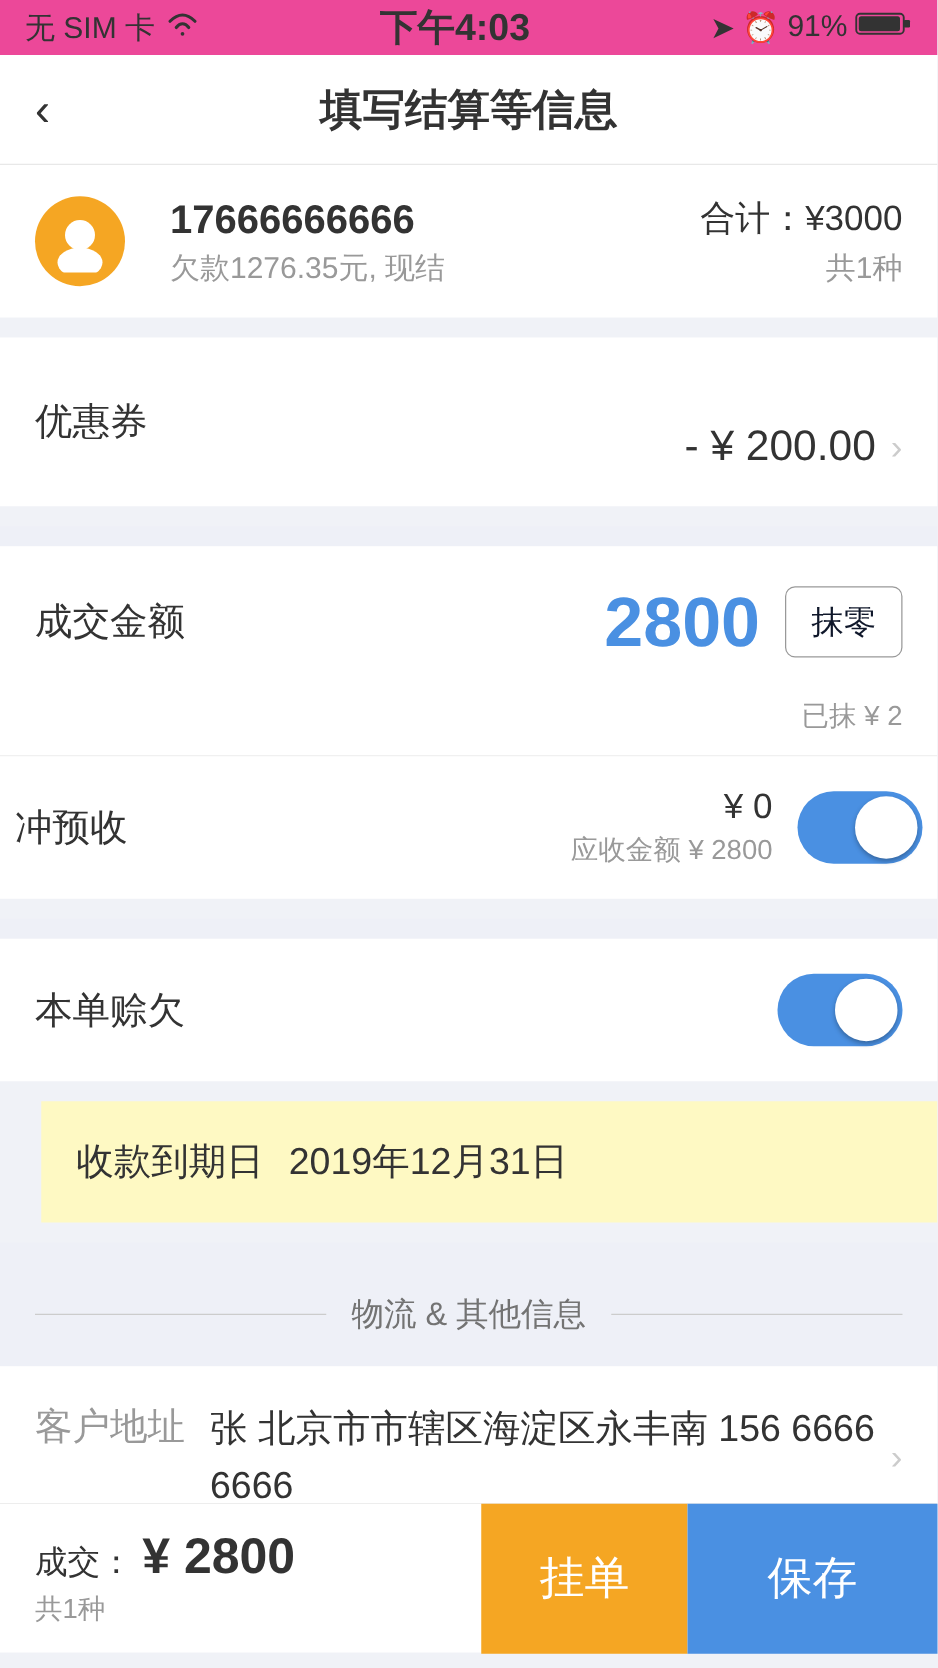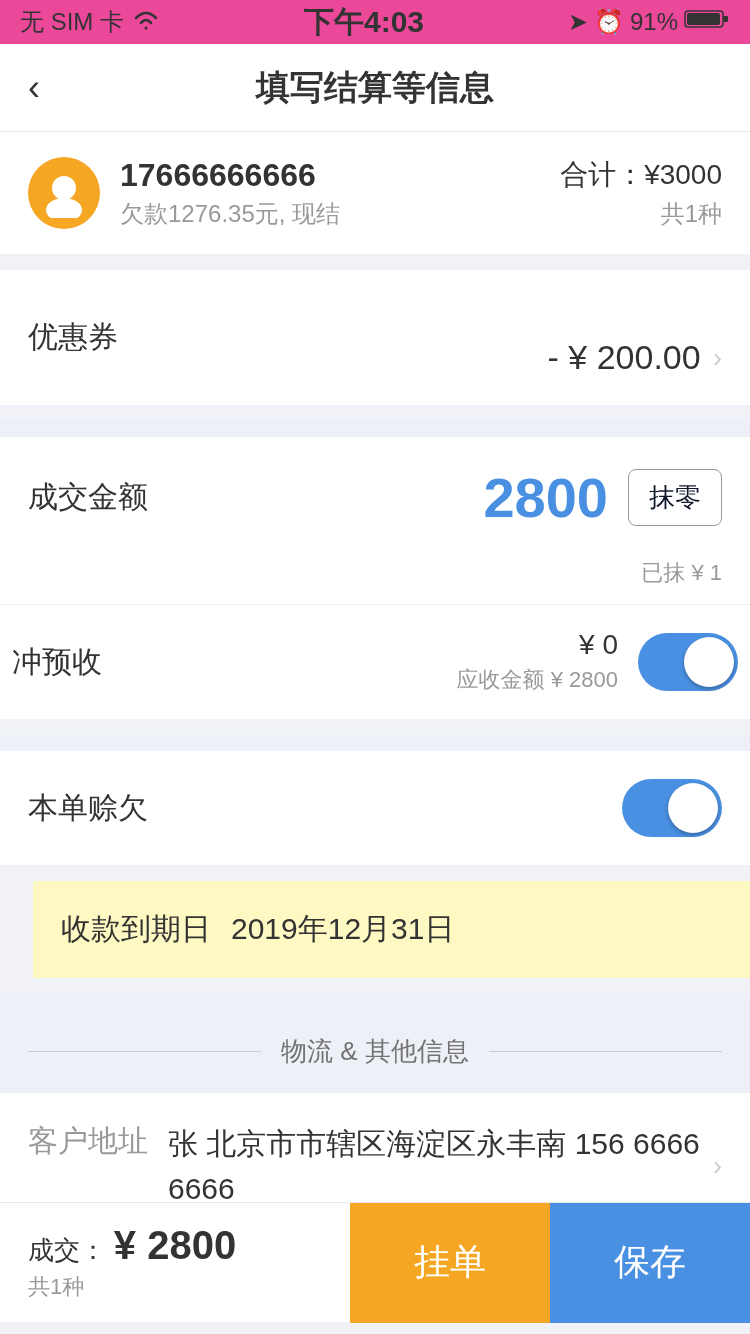--- a/index.html
+++ b/index.html
@@ -56,21 +56,21 @@
 
     
     .customer-row {
       background: #fff;
       padding: 24px 28px;
       display: flex;
       align-items: center;
       justify-content: space-between;
       margin-bottom: 16px;
     }
-    .customer-left { display: flex; align-items: center; gap: 20px; }
+    .customer-left { display: flex; align-items: center; gap: 36px; }
     .avatar {
       width: 72px;
       height: 72px;
       border-radius: 50%;
       background: #f5a623;
       display: flex;
       align-items: center;
       justify-content: center;
     }
     .customer-info {}
@@ -230,21 +230,21 @@
       border-top: 1px solid #e8e8e8;
     }
     .footer-info {
       flex: 1;
       padding: 0 28px;
     }
     .footer-deal { font-size: 26px; color: #333; }
     .footer-deal-amount { font-size: 40px; font-weight: 600; color: #333; }
     .footer-count { font-size: 22px; color: #999; margin-top: 4px; }
     .footer-btn-pending {
-      width: 200px;
+      width: 165px;
       height: 120px;
       background: #f5a623;
       display: flex;
       align-items: center;
       justify-content: center;
       font-size: 36px;
       color: #fff;
       font-weight: 500;
       cursor: pointer;
       flex-shrink: 0;
@@ -335,21 +335,21 @@
 <div class="gray-bg"></div>
 
 <div class="deal-section">
   <div class="deal-row">
     <div class="deal-label">成交金额</div>
     <div class="deal-right">
       <div class="deal-amount">2800</div>
       <button class="round-zero-btn">抹零</button>
     </div>
   </div>
-  <div class="deal-sub">已抹  ¥ 1</div>
+  <div class="deal-sub">已抹  ¥ 2</div>
 
   <div class="precharge-row">
     <div class="precharge-label">冲预收</div>
     <div class="precharge-right">
       <div class="precharge-amount-block">
         <span class="precharge-amount">¥ 0</span>
         <span class="precharge-receivable">应收金额 ¥ 2800</span>
       </div>
       <div class="toggle">
         <div class="toggle-knob"></div>

